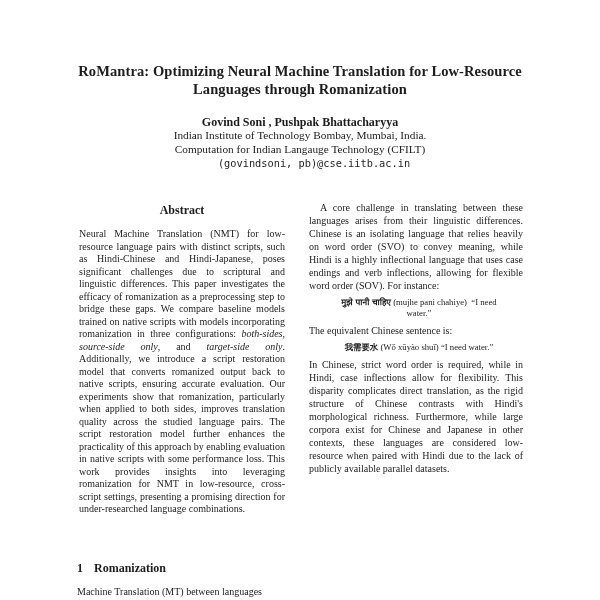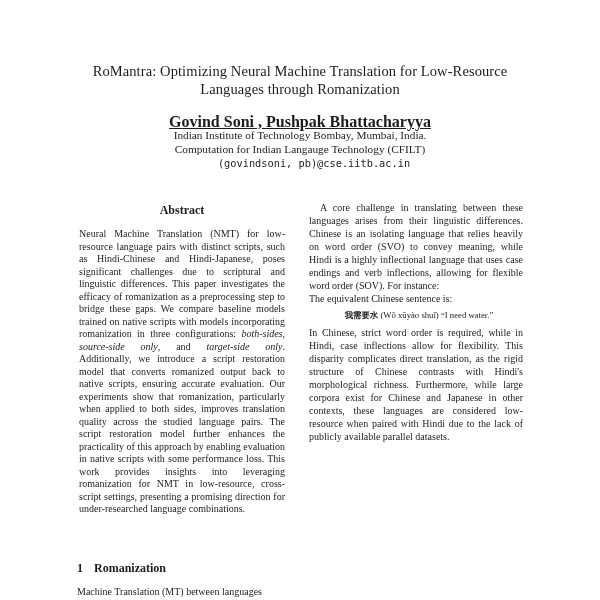--- a/index.html
+++ b/index.html
@@ -12,27 +12,27 @@
   }
   .page {
     position: relative;
     width: 600px; height: 600px;
     background: #ffffff;
   }
   .title {
     margin: 63px auto 0 auto;
     width: 470px;
     text-align: center;
-    font-weight: normal;
+    font-weight: bold;
     font-size: 14.5px;
     line-height: 17.5px;
     letter-spacing: 0.1px;
   }
   .author-block { margin-top: 17px; text-align: center; }
-  .author-names { font-weight: bold; font-size: 16px; line-height: 14px; text-decoration: underline; }
+  .author-names { font-weight: bold; font-size: 12px; line-height: 14px; }
   .affil { font-size: 11.3px; line-height: 13.5px; }
   .email {
     font-family: "DejaVu Sans Mono", "Liberation Mono", monospace;
     font-size: 10.3px; line-height: 13px; margin-top: 1px; padding-left: 28px;
   }
   .columns {
     display: flex;
     margin: 31px 77px 0 77px;
     gap: 22px;
   }
@@ -86,20 +86,21 @@
 
       <div class="intro-block">
         <div class="section-heading"><span class="section-number">1</span><span>Romanization</span></div>
         <p class="body-par">Machine Translation (MT) between languages</p>
       </div>
     </div>
 
     <div class="col-right">
       <p class="body-par par-indent">A core challenge in translating between these languages arises from their linguistic differences. Chinese is an isolating language that relies heavily on word order (SVO) to convey meaning, while Hindi is a highly inflectional language that uses case endings and verb inflections, allowing for flexible word order (SOV). For instance:</p>
 
+      <div class="example"><span class="native-script">मुझे पानी चाहिए</span> <span>(mujhe pani chahiye)</span>&nbsp; <span>“I need water.”</span></div>
 
       <p class="body-par">The equivalent Chinese sentence is:</p>
 
       <div class="example"><span class="native-script">我需要水</span> <span>(Wǒ xūyào shuǐ)</span> <span>“I need water.”</span></div>
 
       <p class="body-par">In Chinese, strict word order is required, while in Hindi, case inflections allow for flexibility. This disparity complicates direct translation, as the rigid structure of Chinese contrasts with Hindi's morphological richness. Furthermore, while large corpora exist for Chinese and Japanese in other contexts, these languages are considered low-resource when paired with Hindi due to the lack of publicly available parallel datasets.</p>
     </div>
 
   </div>
 

